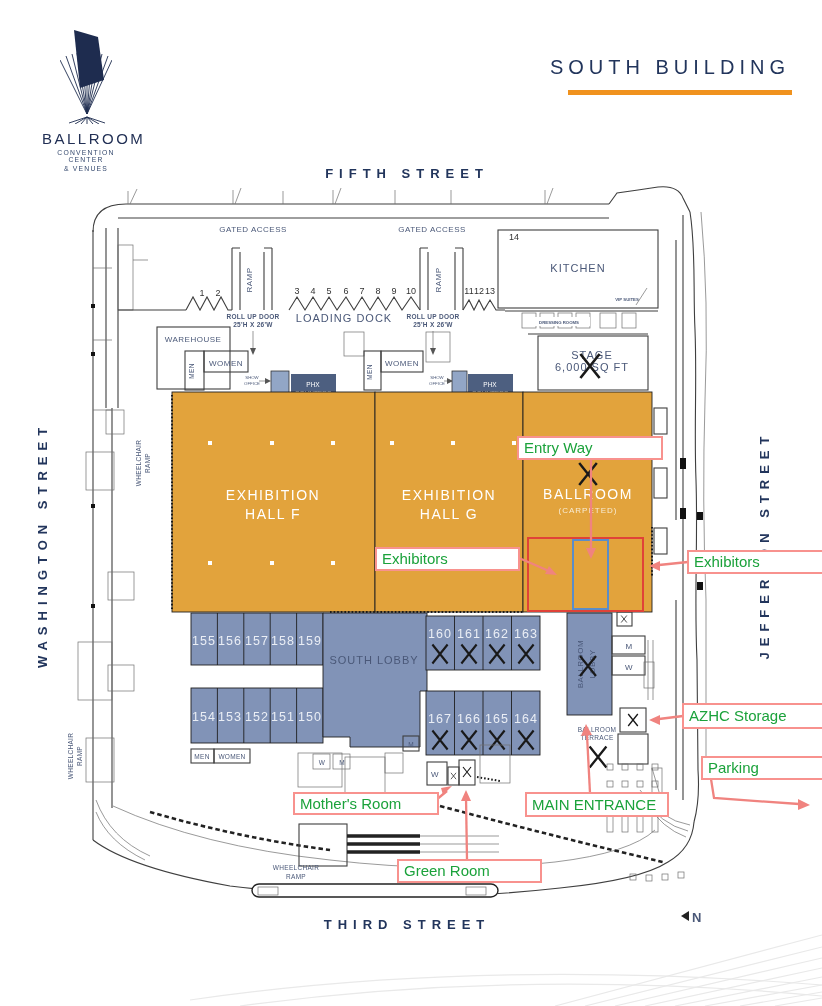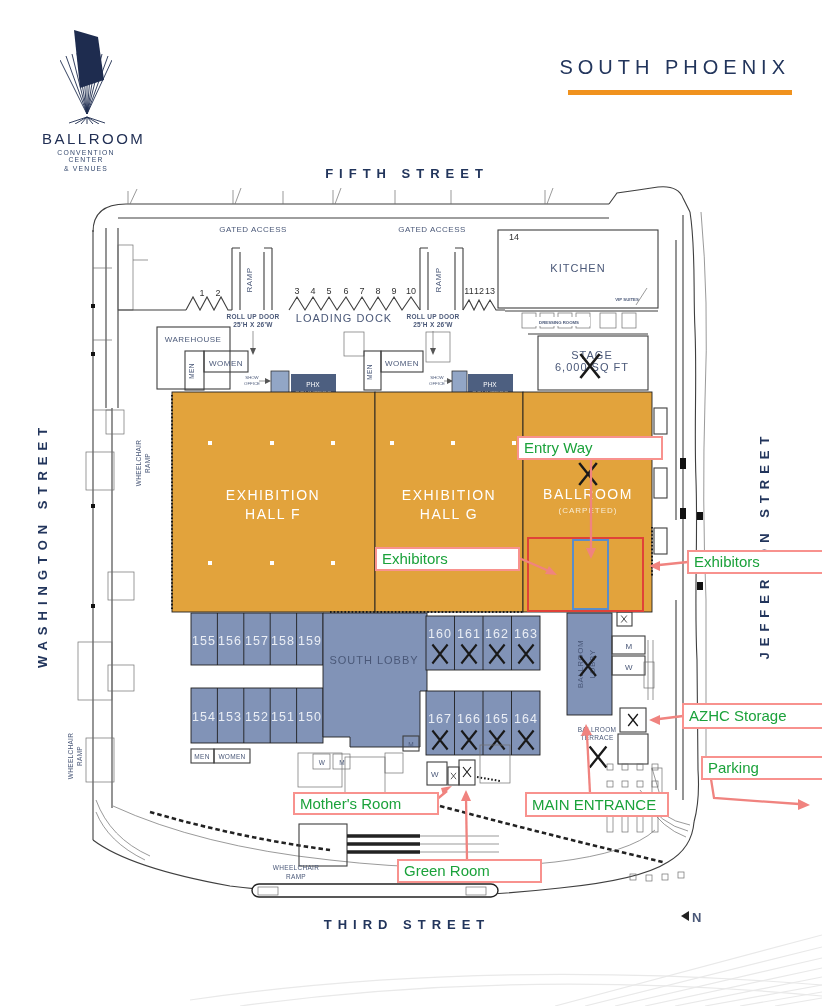--- a/index.html
+++ b/index.html
@@ -62,21 +62,21 @@
         <line x1="27" y1="89" x2="33" y2="96"></line>
           <line x1="27" y1="89" x2="39" y2="96"></line>
         <line x1="27" y1="89" x2="45" y2="95"></line>
       </g>
       <polygon points="14,2 38,9 44,52 20,60" fill="#1E2C4F"></polygon>
     </svg>
     <div class="logo-name">BALLROOM</div>
     <div class="logo-sub">CONVENTION CENTER</div>
     <div class="logo-sub">&amp; VENUES</div>
   </div>
-  <div class="title">SOUTH PHOENIX</div>
+  <div class="title">SOUTH BUILDING</div>
   <div class="title-bar"></div>
 
   <svg class="map" width="822" height="1006" viewBox="0 0 822 1006">
     <defs>
       <g id="xm">
           <path d="M-8,-10 L8,10 M8,-10 L-8,10"></path>
         </g>
       <pattern id="hv" width="3.2" height="9" patternUnits="userSpaceOnUse">
         <path d="M1,0 V9" stroke="#555" stroke-width="0.8"></path>
       </pattern>

